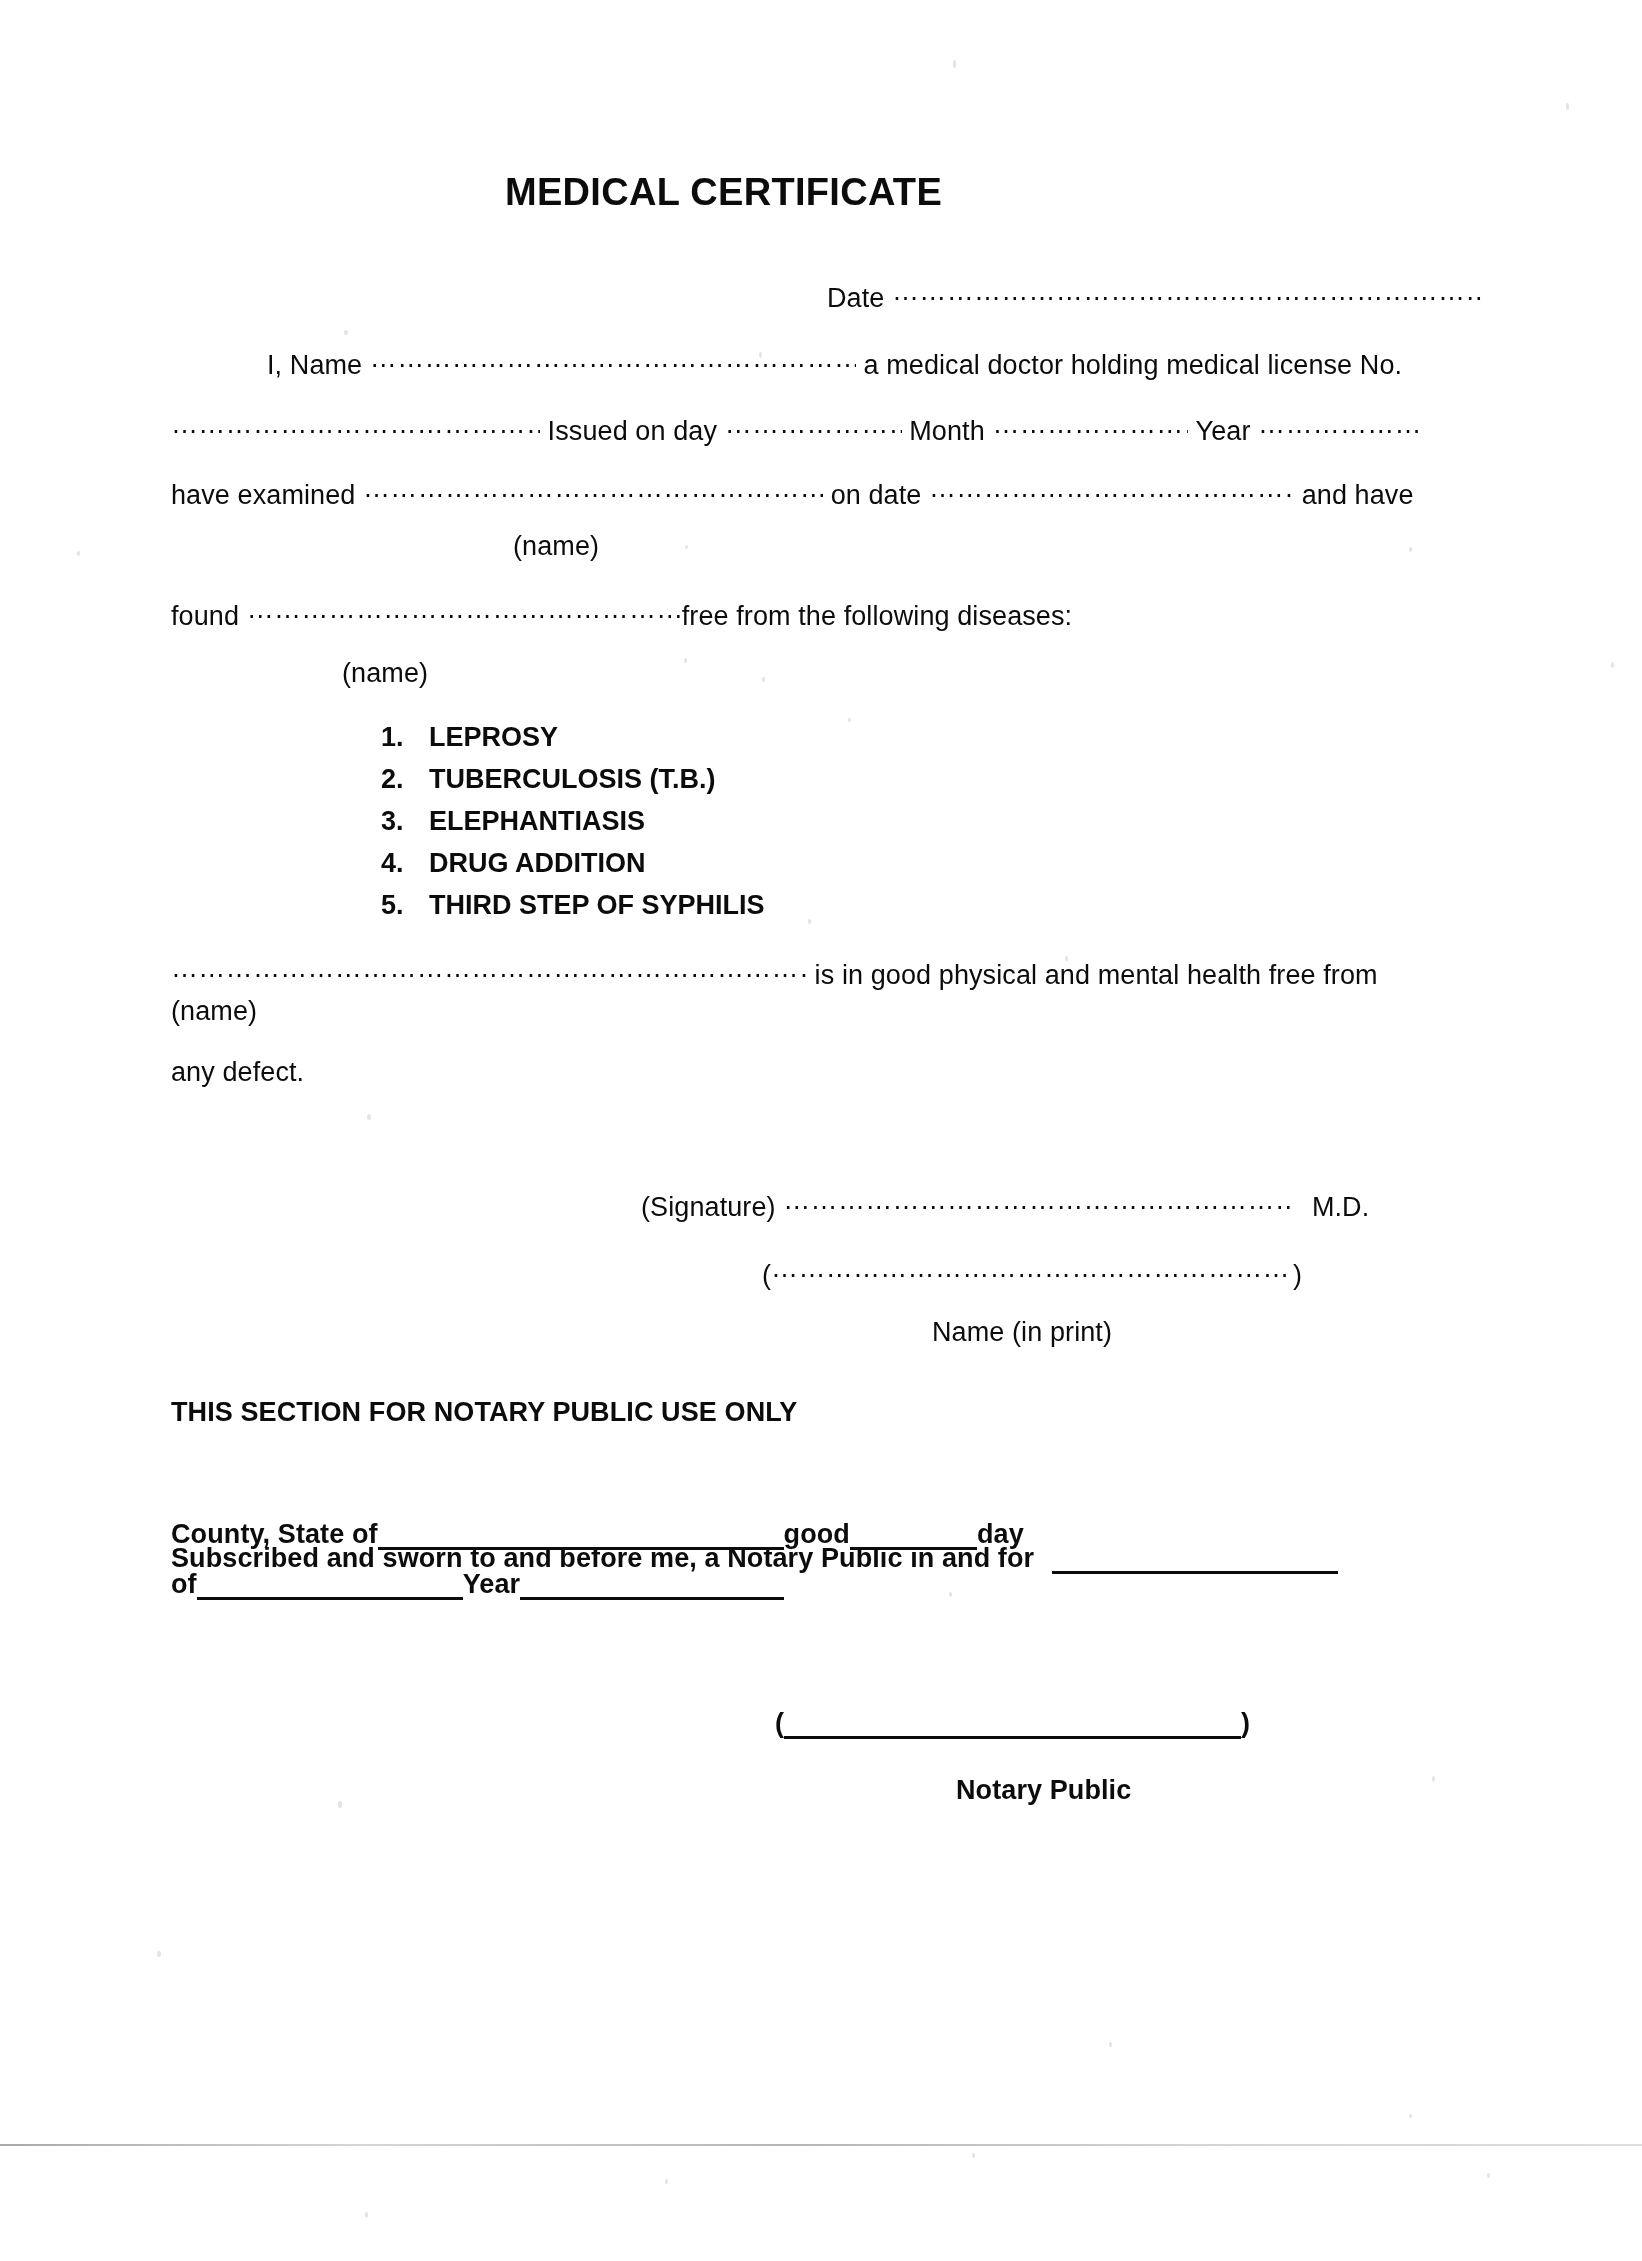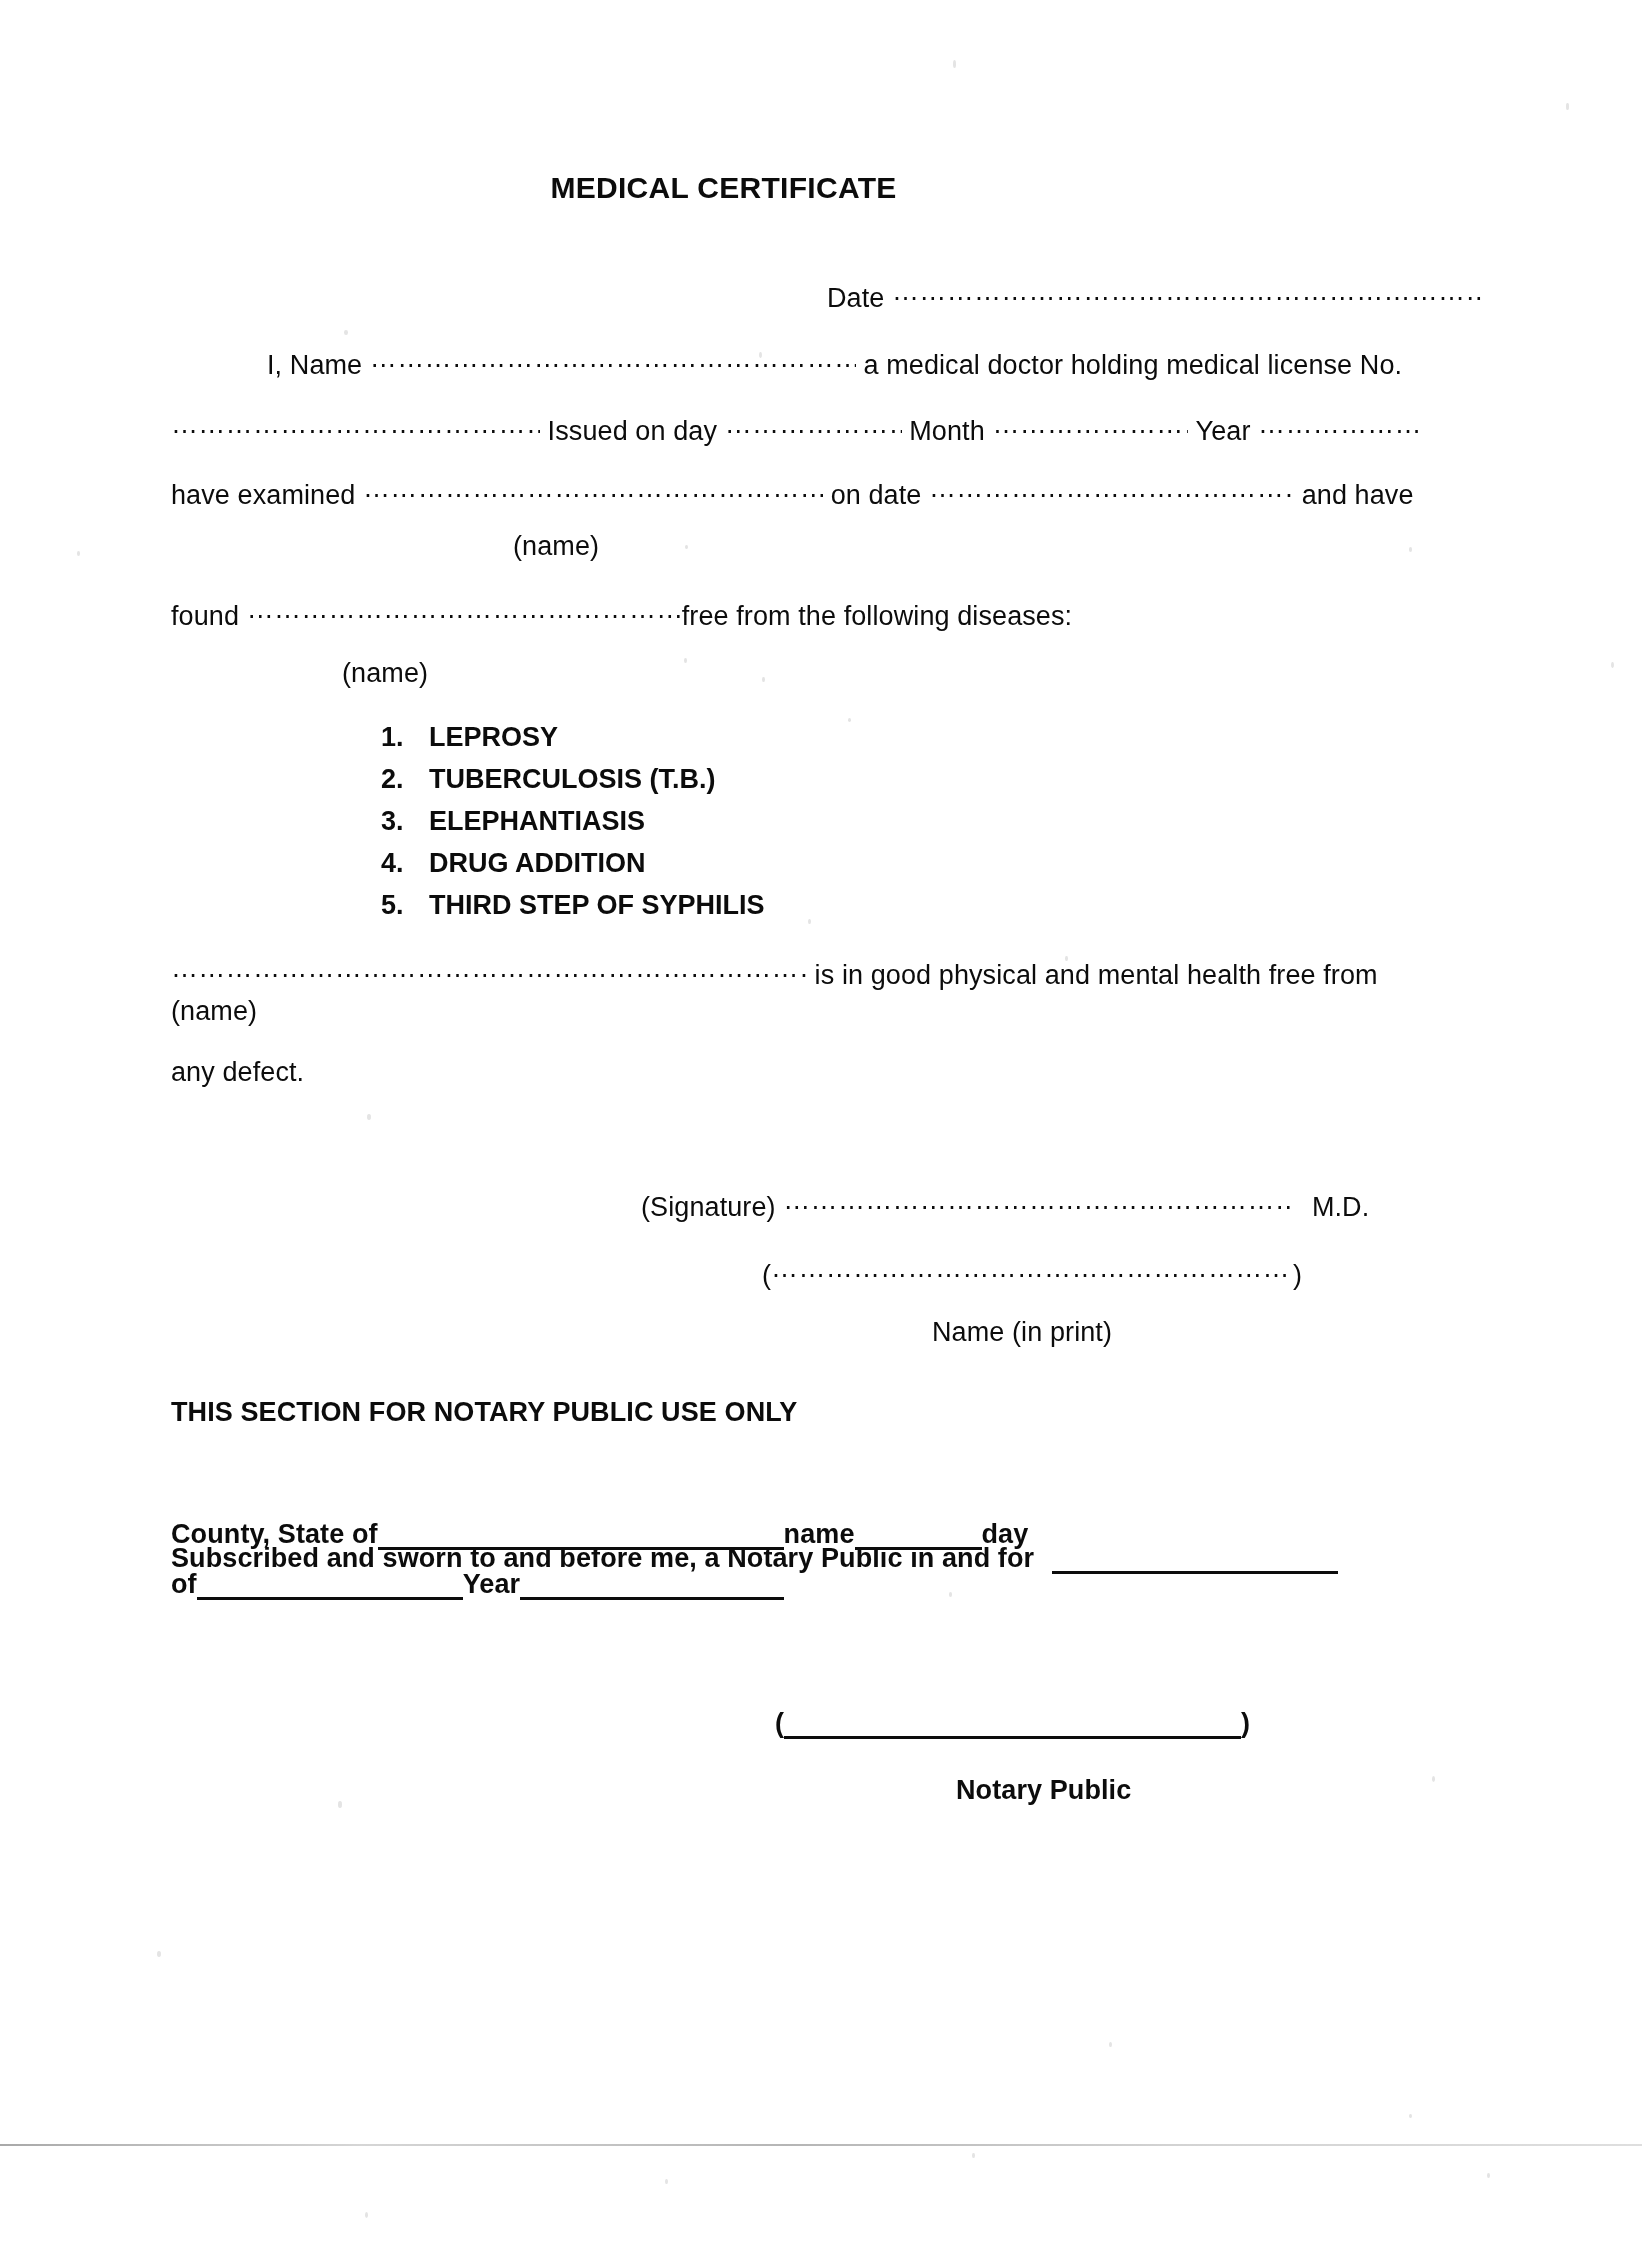--- a/index.html
+++ b/index.html
@@ -38,21 +38,21 @@
     height: 2261px;
     color: #0c0c0c;
   }
 
   .title {
     position: absolute;
     top: 171px;
     left: 0;
     width: 1434px;
     text-align: center;
-    font-size: 30px;
+    font-size: 38px;
     font-weight: bold;
     letter-spacing: 0.3px;
     padding-left: 13px;
     box-sizing: border-box;
   }
 
   .line {
     position: absolute;
     font-size: 27px;
     line-height: 1.1;
@@ -211,21 +211,21 @@
     <div class="line" style="top:1318px; left:932px;">Name (in print)</div>
 
     <div class="line bold" style="top:1398px; left:171px;">THIS SECTION FOR NOTARY PUBLIC USE ONLY</div>
 
     <div class="line bold" style="top:1544px; left:171px;">
       <span>Subscribed and sworn to and before me, a Notary Public in and for</span>
       <span class="rule" style="width:286px; margin-left:10.4px;"></span>
     </div>
 
     <div class="line bold" style="top:1520px; left:171px;">
-      <span>County, State of</span><span class="rule" style="width:406px;"></span><span>name</span><span class="rule" style="width:127px;"></span><span>day</span>
+      <span>County, State of</span><span class="rule" style="width:406px;"></span><span>good</span><span class="rule" style="width:127px;"></span><span>day</span>
     </div>
 
     <div class="line bold" style="top:1570px; left:171px;">
       <span>of</span><span class="rule" style="width:266px;"></span><span>Year</span><span class="rule" style="width:264px;"></span>
     </div>
 
 
     <div class="line bold" style="top:1709px; left:775px;">
       <span>(</span><span class="rule" style="width:457px;"></span><span>)</span>
     </div>

